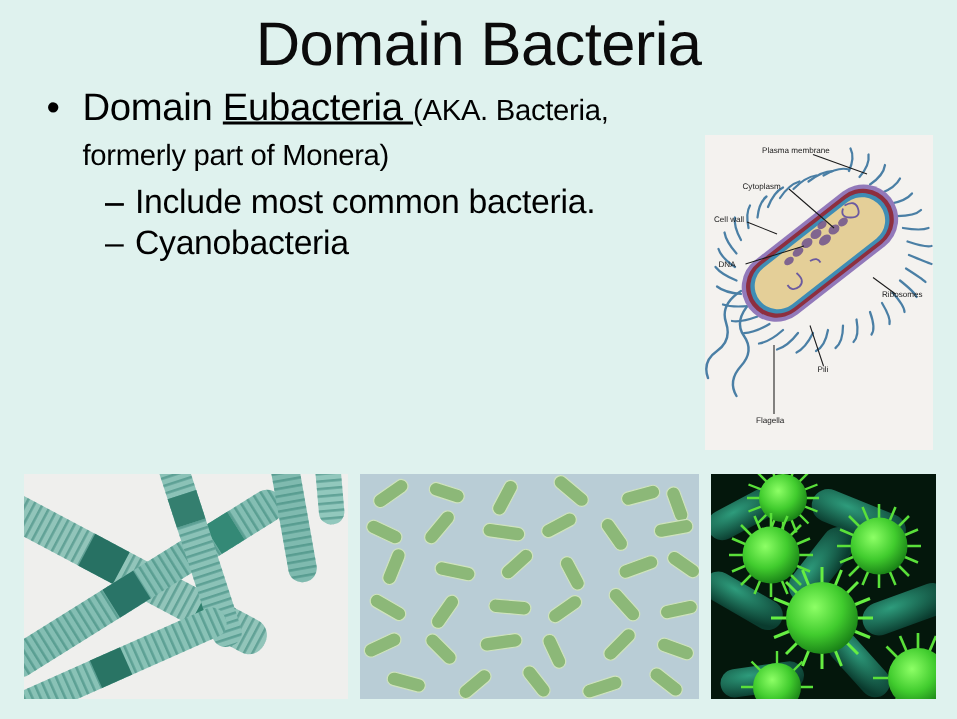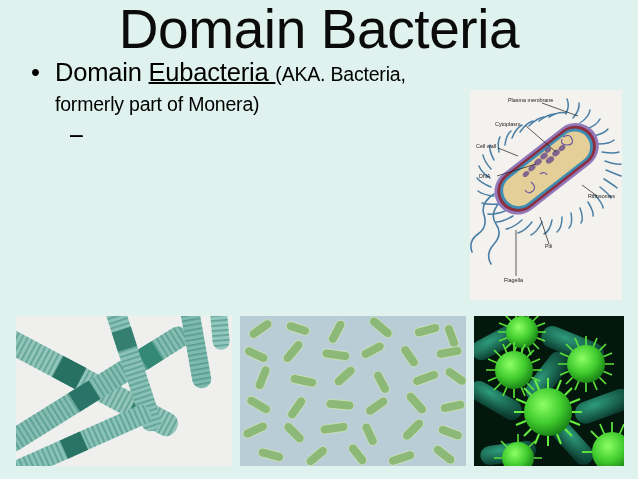--- a/index.html
+++ b/index.html
@@ -21,21 +21,21 @@
     background: #dff2ee;
   }
 
   
   #slide-title {
     position: absolute;
     left: 0;
     top: 6px;
     width: 638px;
     text-align: center;
-    font-size: 55px;
+    font-size: 41px;
     line-height: 46px;
     letter-spacing: -0.4px;
     color: #0b0b0b;
     white-space: nowrap;
   }
 
   
   #body-text {
     position: absolute;
     left: 28px;
@@ -140,25 +140,25 @@
       <span class="marker">•</span><span>Domain </span><u>Eubacteria </u><span class="aka">(AKA. Bacteria, formerly part of Monera)</span>
     </div>
 
     <div class="sub-list">
 
       <div class="bullet-l2">
         <span class="marker">–</span>
       </div>
 
       <div class="bullet-l2">
-        <span class="marker">–</span>
+        <span class="marker">–</span><span>Include most common bacteria.</span>
       </div>
 
       <div class="bullet-l2">
-        <span class="marker">–</span>
+        <span class="marker">–</span><span>Cyanobacteria</span>
       </div>
 
     </div>
   </div>
 
   <div class="picture" id="cell-diagram">
     <svg class="diagram-svg" viewBox="0 0 152 210" width="152" height="210">
       <rect x="0" y="0" width="152" height="210" fill="#f4f2ef"></rect>
       <g stroke="#4a7fa5" stroke-width="1.5" fill="none" stroke-linecap="round">
         <path d="M96 24 q4 -9 1 -15"></path>

